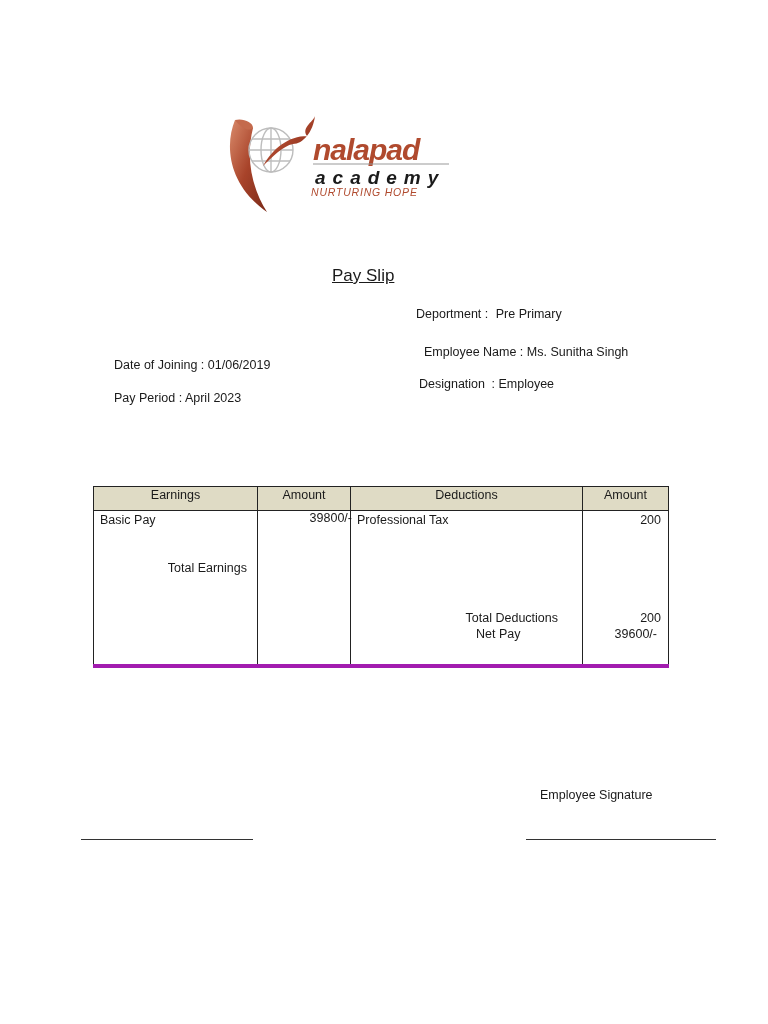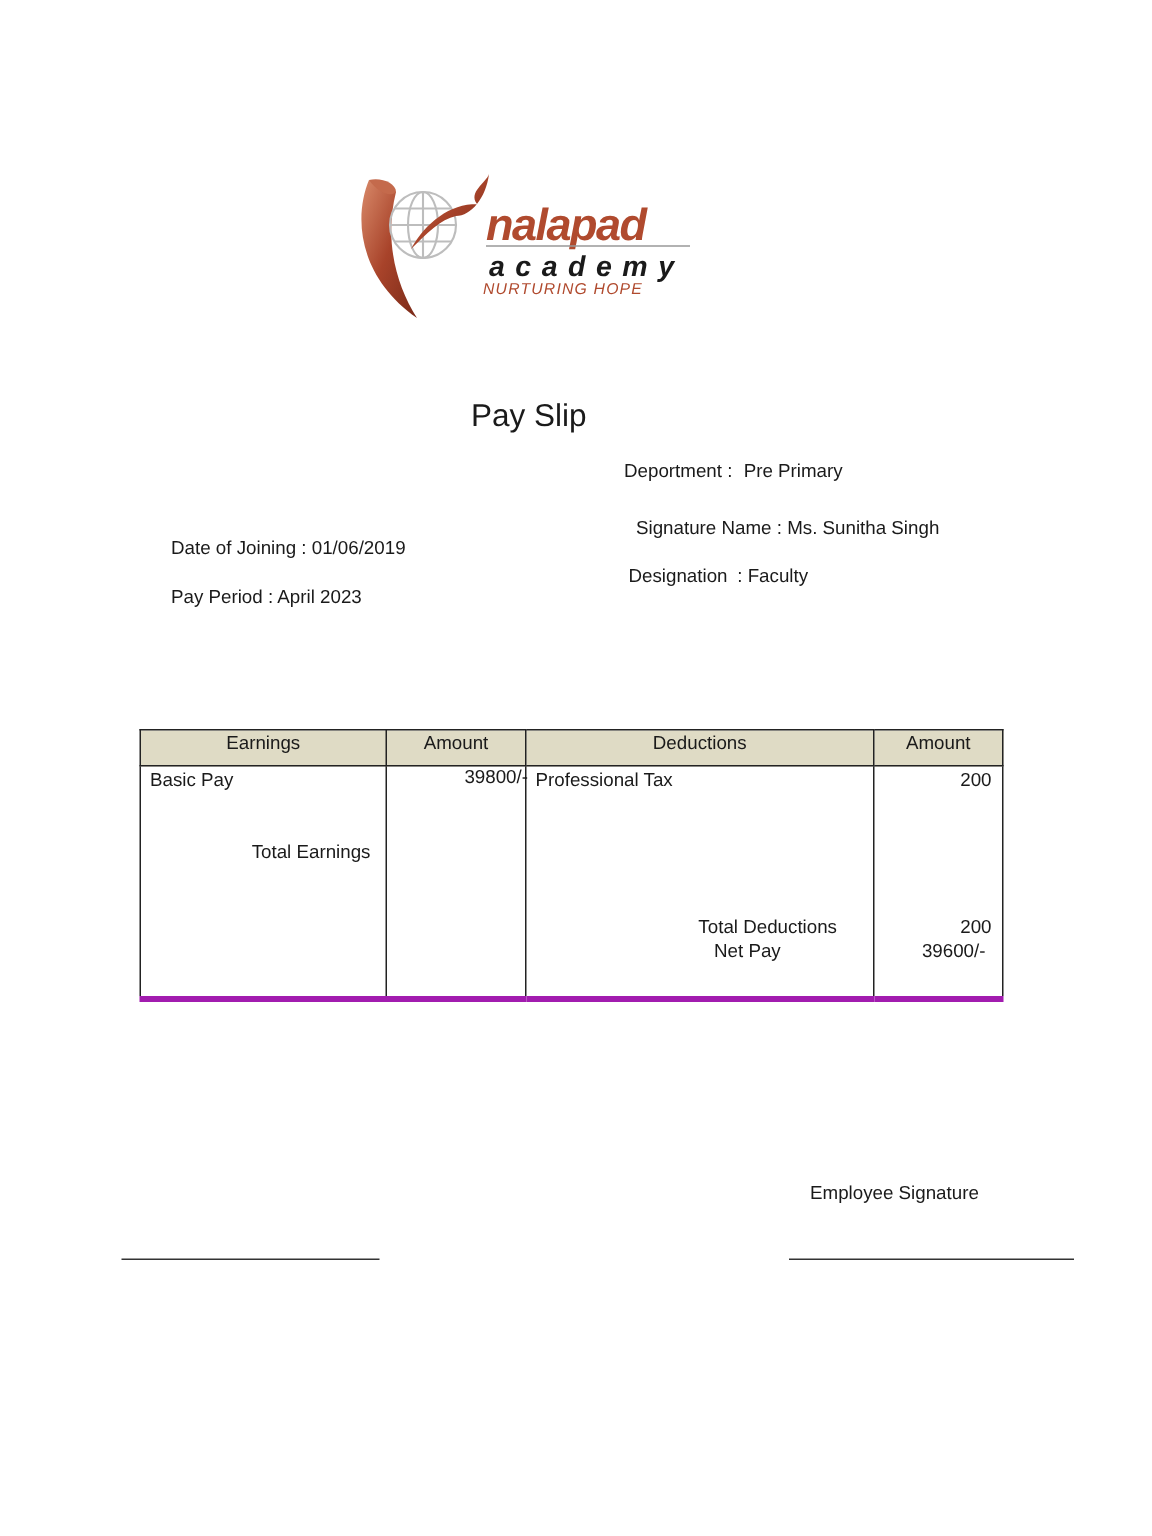--- a/index.html
+++ b/index.html
@@ -1,20 +1,20 @@
 <!DOCTYPE html>
 <html><head>
   <meta charset="utf-8">
   <style>
     html, body { margin:0; padding:0; background:#ffffff; }
     body { width:768px; height:1024px; position:relative; overflow:hidden;
            font-family:"Liberation Sans", "DejaVu Sans", sans-serif; color:#1a1a1a; font-size:12.5px; }
     .abs { position:absolute; white-space:nowrap; }
-    .logo { position:absolute; left:234px; top:114px; width:232px; height:104px;text-align:right; }
-    .title { left:314px; top:266px; font-size:21px; }
+    .logo { position:absolute; left:223px; top:114px; width:232px; height:104px;text-align:right; }
+    .title { left:332px; top:266px; font-size:17px; text-decoration:underline; }
     table.pay { position:absolute; left:93px; top:486px; border-collapse:collapse; }
     table.pay th { background:#dfdbc5; font-weight:normal; height:22px; padding:0; border:1px solid #222;
                    font-size:12.5px; vertical-align:top; padding-top:1px; }
     table.pay td { border-left:1px solid #222; border-right:1px solid #222; border-bottom:4px solid #a21caf;
                    vertical-align:top; padding:0; height:153px; position:relative; }
     .cell-text { position:absolute; white-space:nowrap; }
     .sigline { position:absolute; height:1px; background:#333; top:839px; }
   </style>
 </head>
 <body>
@@ -51,27 +51,27 @@
 </div>
 
 <div class="abs title">Pay Slip</div>
 
 <div class="abs" style="left:416px; top:307px;">
   <span>Deportment :</span>
   <span style="margin-left:4px;">Pre Primary</span>
 </div>
 
 <div class="abs" style="left:424px; top:345px;">
-  <span>Signature Name :</span>
+  <span>Employee Name :</span>
   <span>Ms. Sunitha Singh</span>
 </div>
 
 <div class="abs" style="left:419px; top:377px;">
   <span>Designation</span>
-  <span style="margin-left:3px;">: Faculty</span>
+  <span style="margin-left:3px;">: Employee</span>
 </div>
 
 <div class="abs" style="left:114px; top:358px;">
   <span>Date of Joining :</span>
   <span>01/06/2019</span>
 </div>
 
 <div class="abs" style="left:114px; top:391px;">
   <span>Pay Period</span>
   <span>: April 2023</span>

